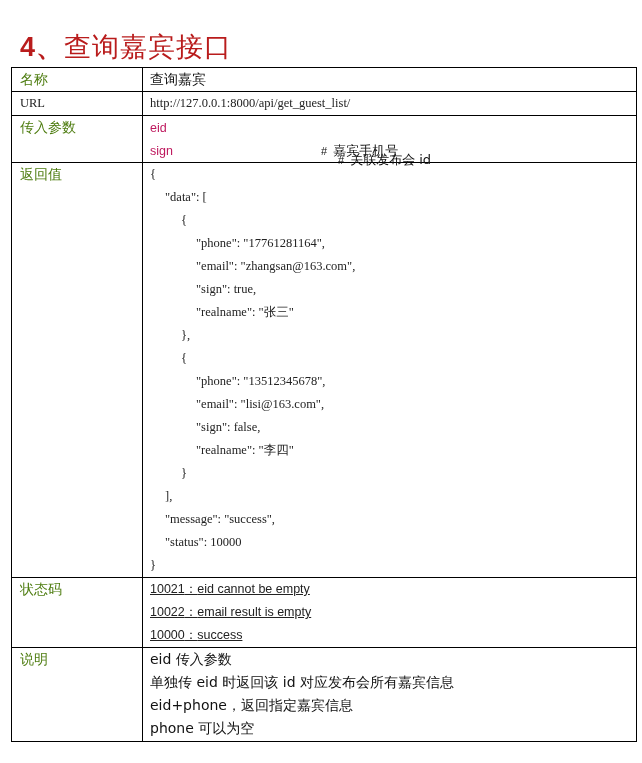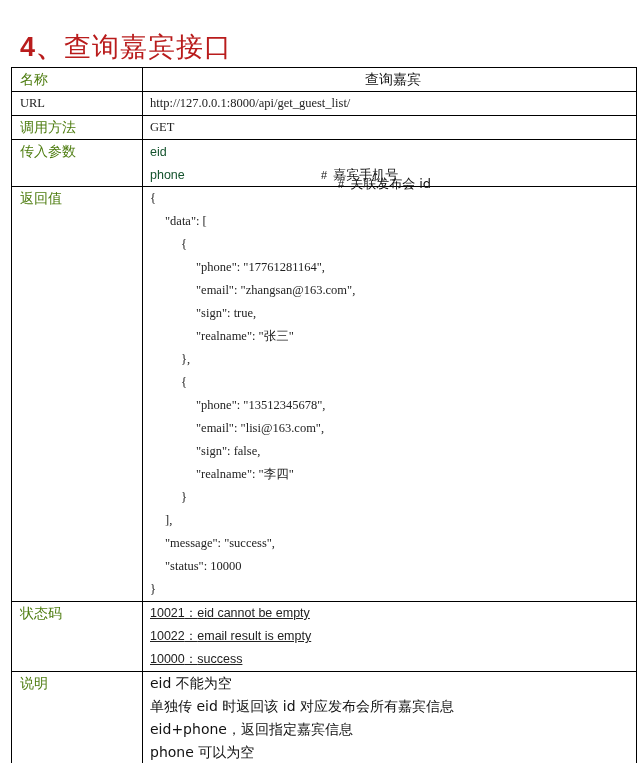--- a/index.html
+++ b/index.html
@@ -60,38 +60,37 @@
       line-height: 23px;
       white-space: nowrap;
       font-family: Liberation Serif, serif;
       font-size: 12.5px;
       color: #222;
     }
     .line.cjk {
       font-family: Liberation Sans, sans-serif;
       font-size: 14px;
       color: #111;
-      text-align: center;
     }
     .label-text {
       font-size: 14px;
       line-height: 23px;
       height: 23px;
       color: #4d7c0f;
     }
     .param-row {
       position: relative;
       height: 23px;
       line-height: 23px;
       white-space: nowrap;
     }
     .param-name {
       font-family: "Liberation Sans", sans-serif;
       font-size: 12.5px;
-      color: #14532d;
+      color: #be185d;
     }
     .param-comment {
       position: absolute;
       top: 0;
       font-size: 13px;
       color: #111;
     }
     .param-comment .hash {
       font-family: "Liberation Sans", sans-serif;
       font-size: 11px;
@@ -145,40 +144,32 @@
 
   <tr class="r-url">
     <td class="label">
       <div class="line" style="font-size:12.5px;">URL</div>
     </td>
     <td class="value">
       <div class="line">http://127.0.0.1:8000/api/get_guest_list/</div>
     </td>
   </tr>
 
-  <tr class="r-method">
-    <td class="label">
-      <div class="label-text">调用方法</div>
-    </td>
-    <td class="value">
-      <div class="line">GET</div>
-    </td>
-  </tr>
 
   <tr class="r-params">
     <td class="label">
       <div class="label-text">传入参数</div>
     </td>
     <td class="value">
       <div class="param-row">
         <span class="param-name">eid</span>
         <span class="param-comment" style="left:188px;margin-top:32px;"><span class="hash">#</span><span>关联发布会 id</span></span>
       </div>
       <div class="param-row">
-        <span class="param-name">phone</span>
+        <span class="param-name">sign</span>
         <span class="param-comment" style="left:171px;"><span class="hash">#</span><span>嘉宾手机号</span></span>
       </div>
     </td>
   </tr>
 
   <tr class="r-return">
     <td class="label">
       <div class="label-text">返回值</div>
     </td>
     <td class="value">
@@ -212,20 +203,20 @@
       <div class="status-line"><span>10022</span><span>：</span><span>email result is empty</span></div>
       <div class="status-line"><span>10000</span><span>：</span><span>success</span></div>
     </td>
   </tr>
 
   <tr class="r-notes">
     <td class="label">
       <div class="label-text">说明</div>
     </td>
     <td class="value">
-      <div class="notes-line">eid 不能为空</div>
+      <div class="notes-line">eid 传入参数</div>
       <div class="notes-line">单独传 eid 时返回该 id 对应发布会所有嘉宾信息</div>
       <div class="notes-line">eid+phone，返回指定嘉宾信息</div>
       <div class="notes-line">phone 可以为空</div>
     </td>
   </tr>
 </tbody>
   </table>
 
 </body></html>

